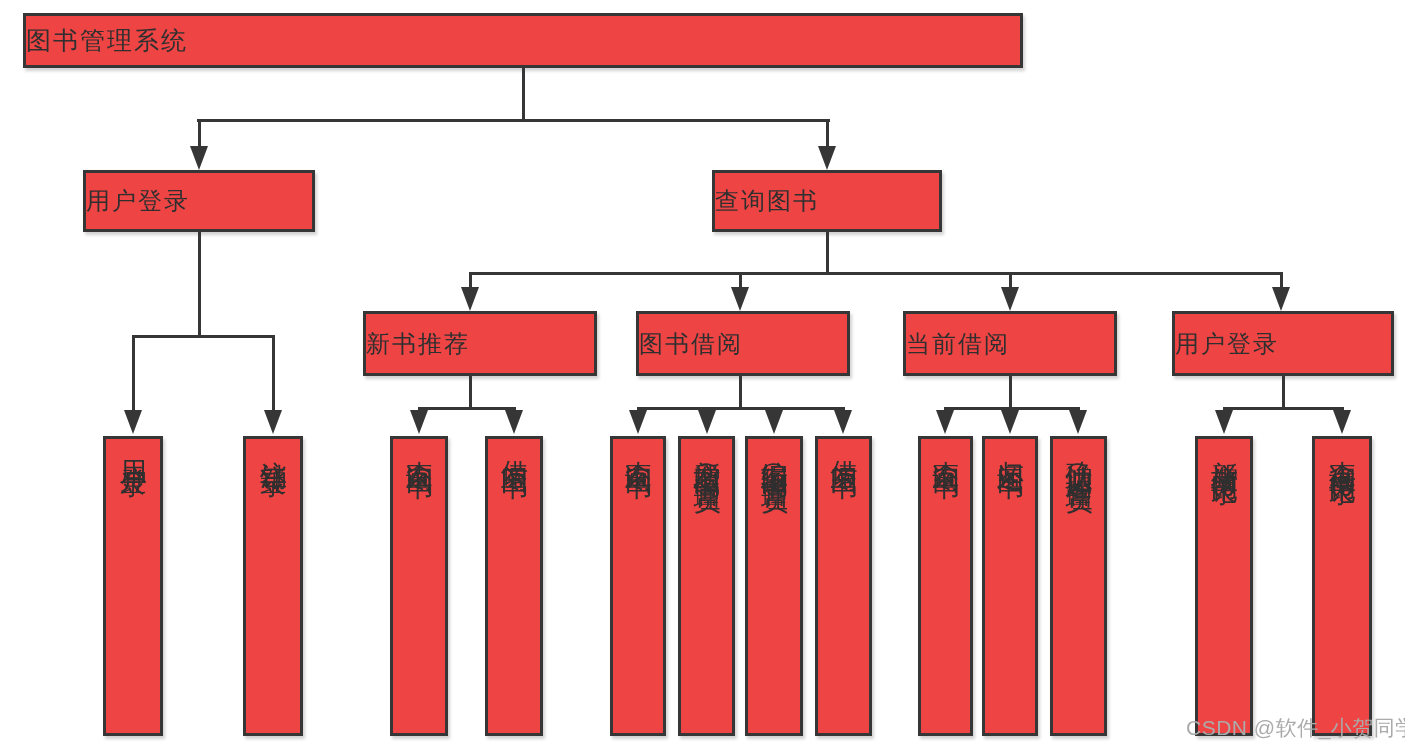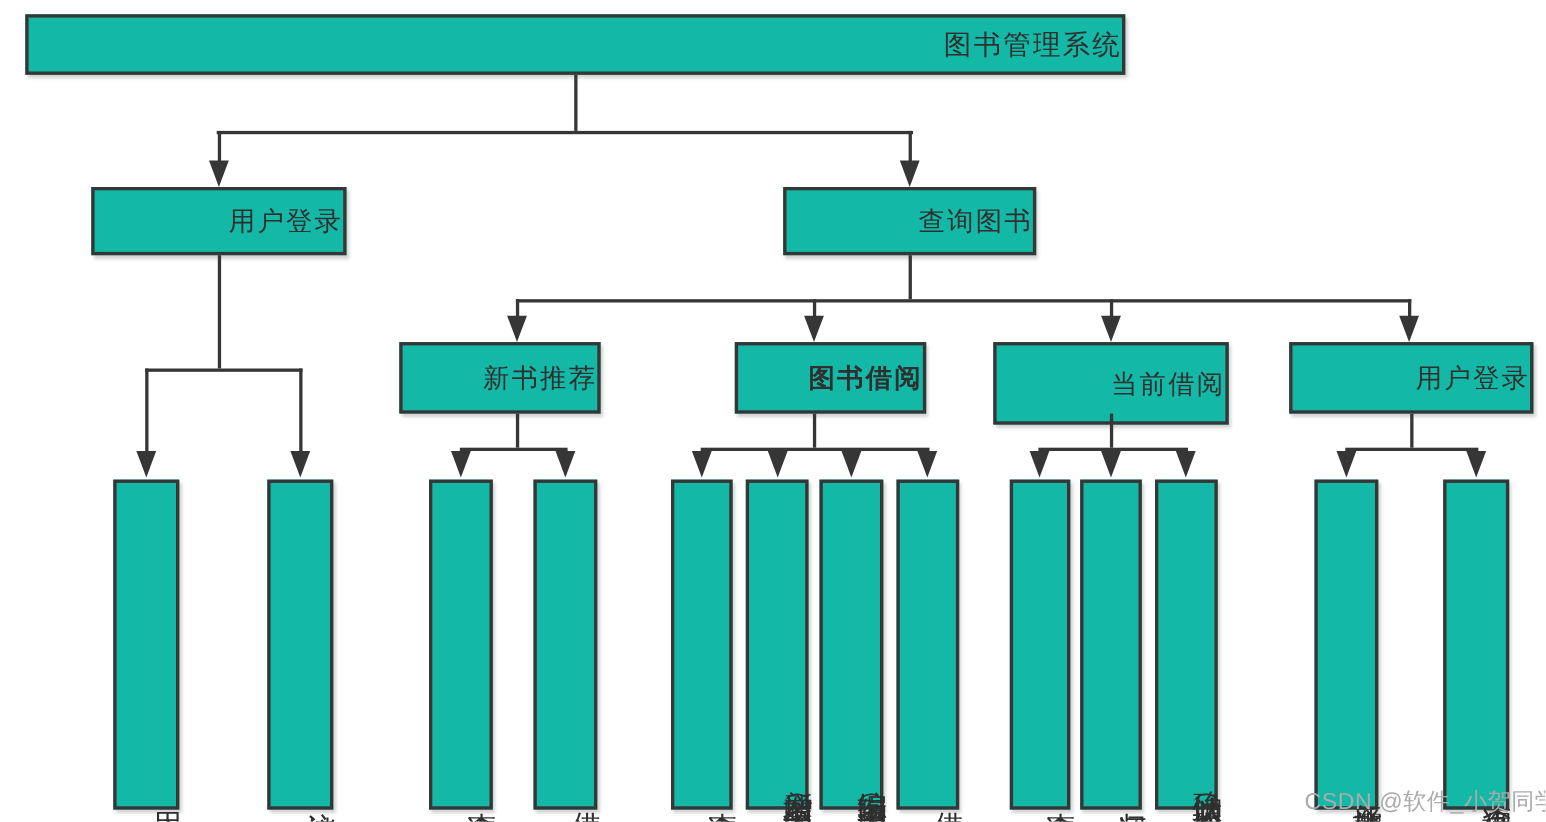--- a/index.html
+++ b/index.html
@@ -14,26 +14,25 @@
     position:relative;
     width:1405px;height:747px;
     background:var(--bg);
     overflow:hidden;
     font-family:"Liberation Sans","DejaVu Sans",sans-serif;
     color:var(--text);
   }
   .node{
     position:absolute;
     box-sizing:border-box;
-    background:#14b8a6;
+    background:#ef4444;
     border:3px solid var(--box-border);
-    display:flex;align-items:center;justify-content:flex-end;
+    display:flex;align-items:center;justify-content:flex-start;
     box-shadow:2px 3px 3px rgba(0,0,0,0.18);
     color:var(--text);
-    padding-left:37px;
   }
   .node.h{font-size:24px;letter-spacing:2px;white-space:nowrap;}
   .node.root{font-size:25px;}
   .node.v{
     writing-mode:vertical-rl;
     text-orientation:mixed;
     font-size:27px;
     letter-spacing:4px;
     line-height:1;
   }
@@ -95,27 +94,27 @@
     <div class="vl" style="left:468.5px;top:272px;height:17px;"></div>
     <div class="ar" style="left:461px;top:287px;"></div>
     <div class="vl" style="left:738.5px;top:272px;height:17px;"></div>
     <div class="ar" style="left:731px;top:287px;"></div>
     <div class="vl" style="left:1008.5px;top:272px;height:17px;"></div>
     <div class="ar" style="left:1001px;top:287px;"></div>
     <div class="vl" style="left:1279.5px;top:272px;height:17px;"></div>
     <div class="ar" style="left:1272px;top:287px;"></div>
   </div>
 
-  <div class="node h" style="left:363px;top:311px;width:183px;height:65px;font-family:Liberation Serif, serif;">
+  <div class="node h" style="left:363px;top:311px;width:234px;height:65px;font-family:Liberation Serif, serif;">
     <span>新书推荐</span>
   </div>
-  <div class="node h" style="left:668px;top:311px;width:174px;height:65px;font-weight:bold;">
+  <div class="node h" style="left:636px;top:311px;width:214px;height:65px;">
     <span>图书借阅</span>
   </div>
-  <div class="node h" style="left:903px;top:311px;width:214px;height:75px;">
+  <div class="node h" style="left:903px;top:311px;width:214px;height:65px;">
     <span>当前借阅</span>
   </div>
   <div class="node h" style="left:1172px;top:311px;width:222px;height:65px;">
     <span>用户登录</span>
   </div>
 
   <div>
     <div class="vl" style="left:468.5px;top:376px;height:31px;"></div>
     <div class="hl" style="left:417.5px;top:407px;width:98px;"></div>
     <div class="ar" style="left:410px;top:410px;"></div>

